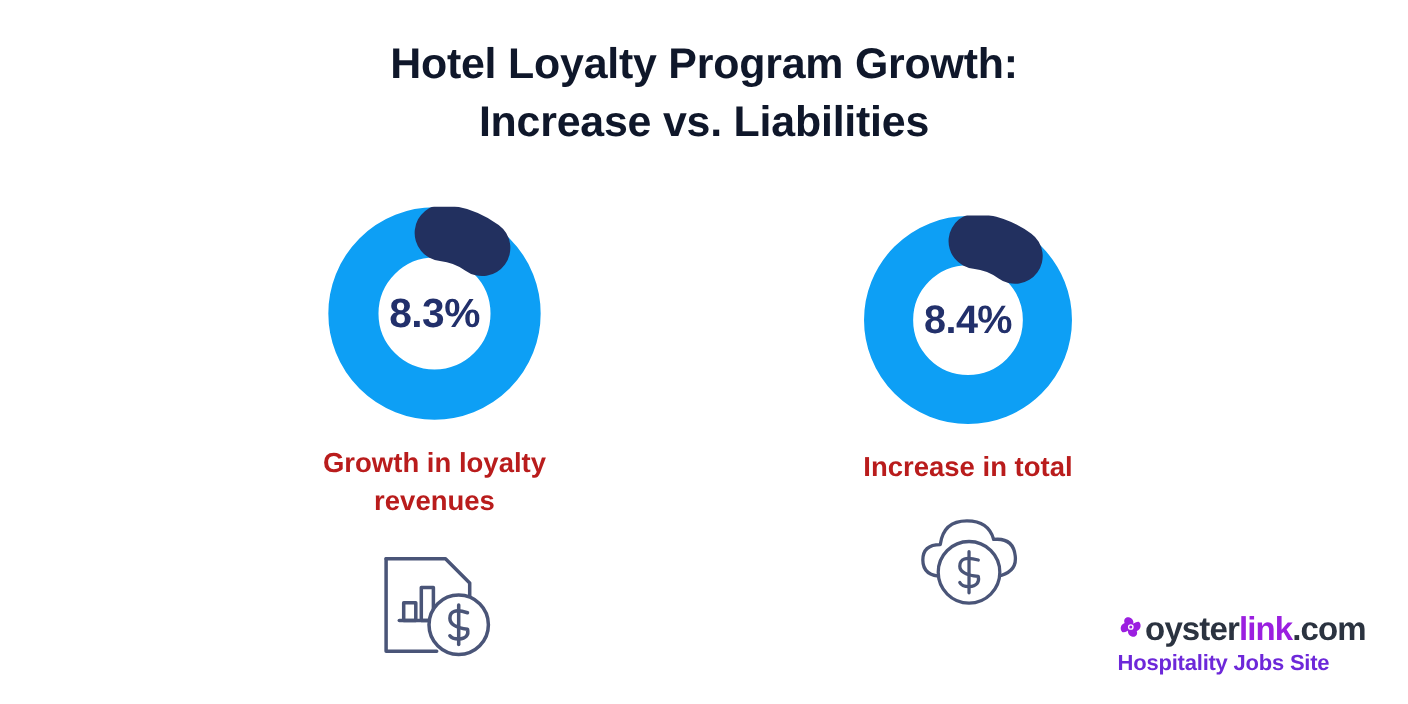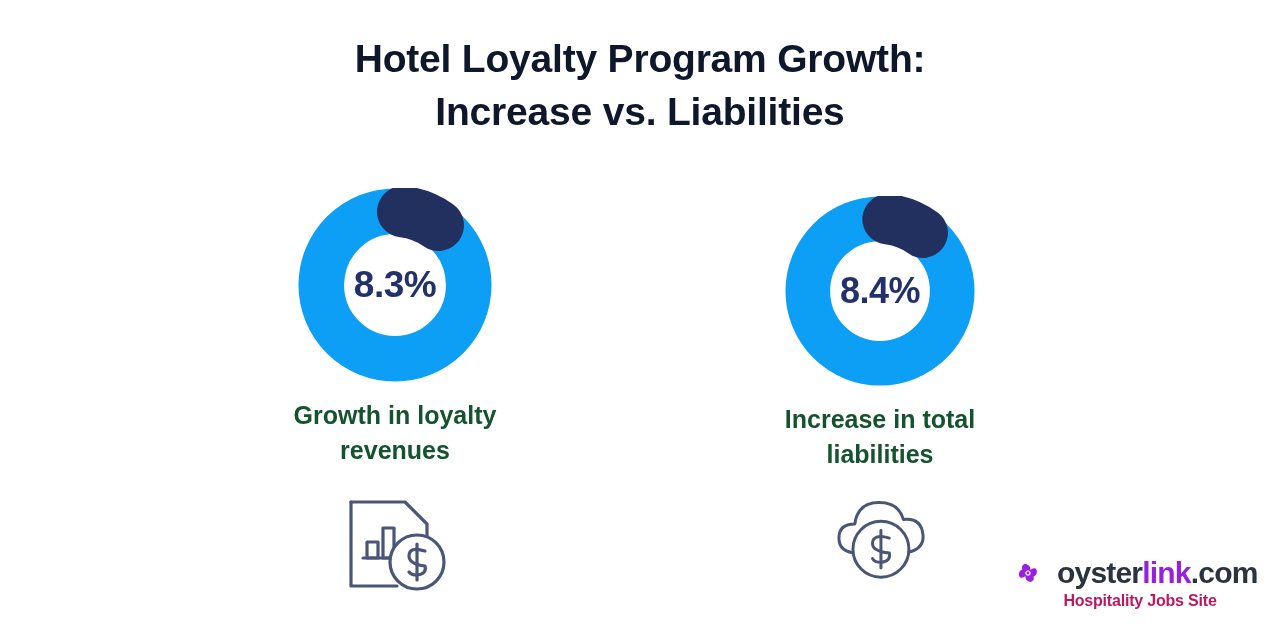--- a/index.html
+++ b/index.html
@@ -65,22 +65,22 @@
     align-items: center;
     justify-content: center;
     color: #22306b;
     font-weight: bold;
     letter-spacing: -0.5px;
   }
   .donut-a .donut-value { font-size: 37px; }
   .donut-b .donut-value { font-size: 36px; }
 
   .stat-label {
-    margin-top: 16px;
-    color: #14532d;
+    margin-top: 22px;
+    color: #b91c1c;
     font-size: 25px;
     font-weight: bold;
     line-height: 35px;
   }
   .stat-label .lbl-line { display: block; }
 
   .stat-icon {
     margin: 22px auto 0;
     width: 120px;
     height: 110px;
@@ -91,42 +91,41 @@
   
   .logo {
     position: absolute;
     left: 1016px;
     top: 558px;
     width: 250px;
     text-align: center;
   }
   .logo-row {
     display: flex;
-    align-items: center;
     justify-content: flex-start;
-    gap: 17px;
+    gap: 1px;
   }
   .logo-mark { width: 24px; height: 24px; flex: none; }
   .logo-mark svg { display: block; width: 100%; height: 100%; }
   .logo-word {
     font-size: 30px;
     font-weight: bold;
     letter-spacing: -0.8px;
     line-height: 30px;
     white-space: nowrap;
   }
   .w-dark { color: #2b3340; }
   .w-purple { color: #9b1fe0; }
   .logo-tag {
     margin-top: 4px;
-    color: #be185d;
-    font-size: 16px;
+    color: #6d28d9;
+    font-size: 20px;
     font-weight: bold;
     letter-spacing: -0.2px;
-    text-align: center;
+    text-align: left;
     padding-right: 2px;
   }
 </style>
 </head>
 <body>
 
 <div class="canvas">
 
   <div class="title">
     <span class="title-line">Hotel Loyalty Program Growth:</span>
@@ -172,21 +171,20 @@
     <div class="donut-wrap donut-b">
       <svg viewBox="0 0 200 200">
         <circle cx="100" cy="100" r="76" fill="none" stroke="#0d9ff5" stroke-width="47"></circle>
         <circle cx="100" cy="100" r="76" fill="none" stroke="#22305f" stroke-width="53" stroke-linecap="round" stroke-dasharray="40.1 437.5" stroke-dashoffset="-8" transform="rotate(-90 100 100)"></circle>
       </svg>
       <div class="donut-value">8.4%</div>
     </div>
 
     <div class="stat-label">
       <span class="lbl-line">Increase in total</span>
-      <span class="lbl-line">liabilities</span>
     </div>
 
     <div class="stat-icon">
       <svg viewBox="0 0 120 102" fill="none" stroke="#4a5578" stroke-width="3.2" stroke-linecap="round" stroke-linejoin="round">
 
         <path d="M36 66 Q16 66 16 50 Q16 35 33 35 Q36 12 59 12 Q80 12 85 30 Q104 28 106 46 Q108 62 88 66"></path>
 
         <circle cx="61" cy="62" r="30" fill="#ffffff"></circle>
         <path d="M70 50 Q52 45 52 56 Q52 64 70 66 Q72 75 61 76 Q54 76 52 72"></path>
         <path d="M61 42 V82"></path>

